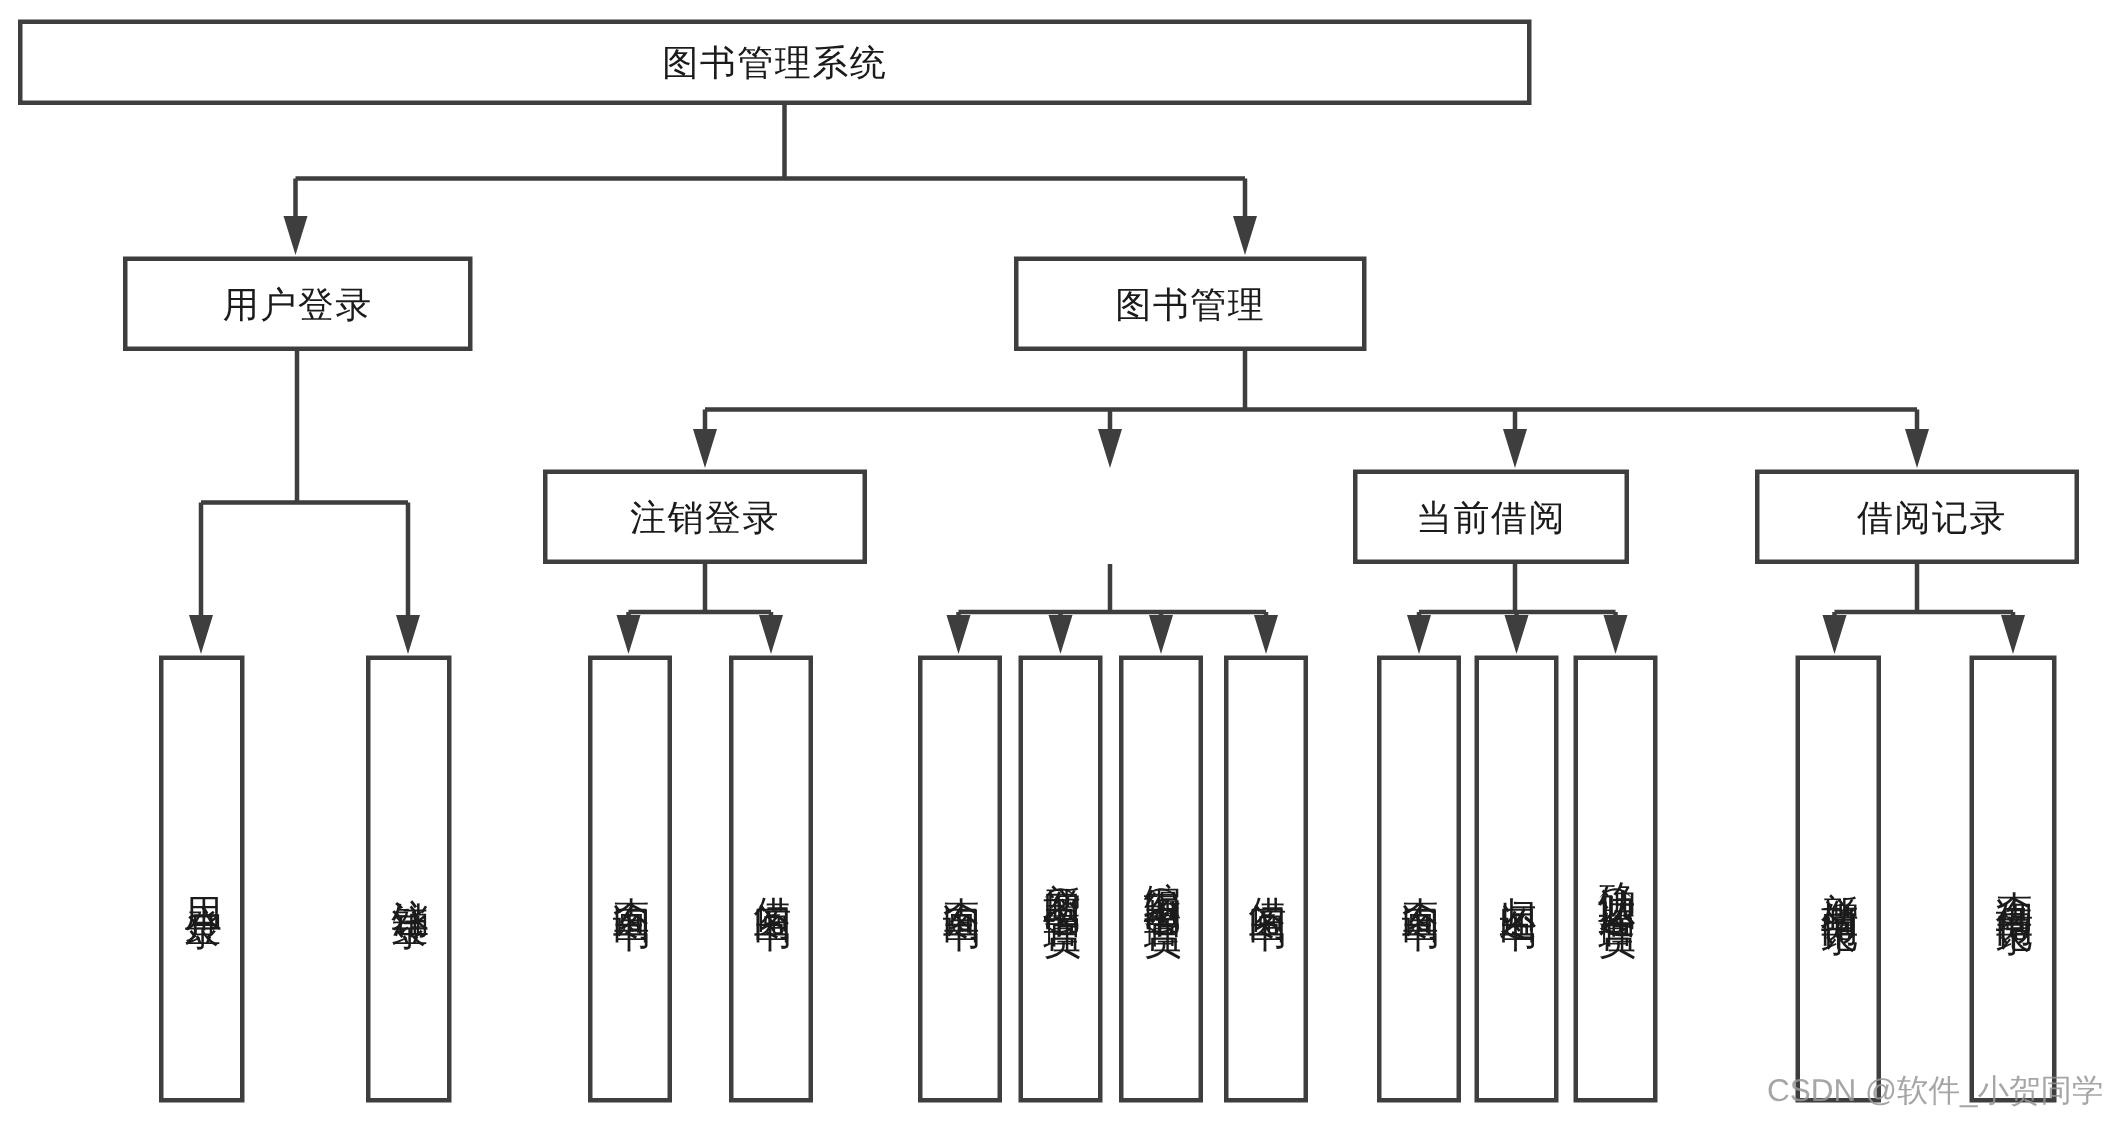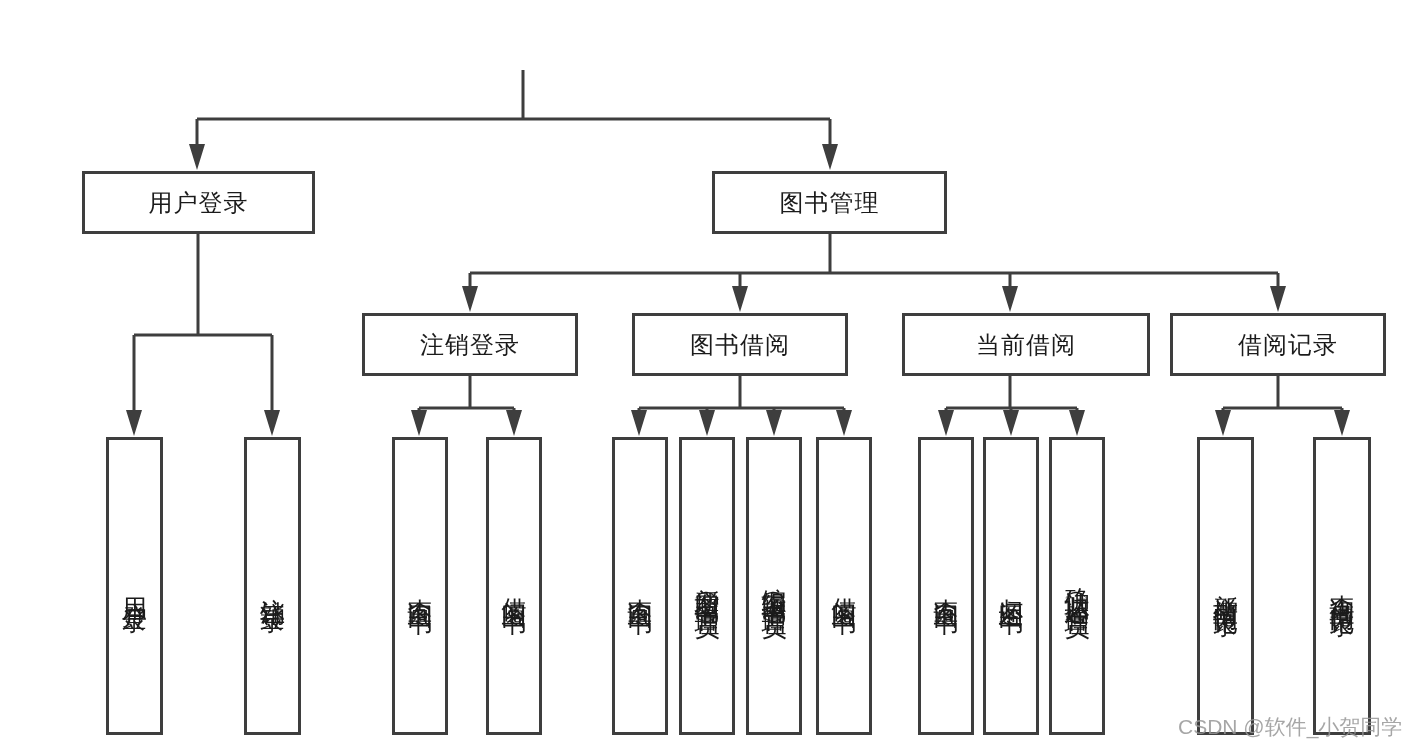--- a/index.html
+++ b/index.html
@@ -64,27 +64,27 @@
              M1002 286 L1018 286 L1010 312 Z  M1270 286 L1286 286 L1278 312 Z
              M126 410 L142 410 L134 436 Z  M264 410 L280 410 L272 436 Z
              M411 410 L427 410 L419 436 Z  M506 410 L522 410 L514 436 Z
              M631 410 L647 410 L639 436 Z  M699 410 L715 410 L707 436 Z
              M766 410 L782 410 L774 436 Z  M836 410 L852 410 L844 436 Z
              M938 410 L954 410 L946 436 Z  M1003 410 L1019 410 L1011 436 Z
              M1069 410 L1085 410 L1077 436 Z
              M1215 410 L1231 410 L1223 436 Z  M1334 410 L1350 410 L1342 436 Z"></path>
   </svg>
 
+  <div class="node hbox" style="left:12px; top:13px; width:1009px; height:57px;">图书管理系统</div>
 
   <div class="node hbox" style="left:82px; top:171px; width:233px; height:63px;">用户登录</div>
-  <div class="node hbox" style="left:712px; top:171px; width:235px; height:63px;">图书管理</div>
+  <div class="node hbox" style="left:676px; top:171px; width:235px; height:63px;">图书管理</div>
 
   <div class="node hbox" style="left:362px; top:313px; width:216px; height:63px;">注销登录</div>
-  <div class="node hbox" style="left:632px; top:313px; width:216px; height:63px;">图书借阅</div>
-  <div class="node hbox" style="left:902px; top:313px; width:248px; height:63px;">当前借阅</div>
+  <div class="node hbox" style="left:902px; top:313px; width:184px; height:63px;">当前借阅</div>
   <div class="node hbox" style="left:1170px; top:313px; width:216px; height:63px;padding-left:20px;">借阅记录</div>
 
   <div class="node vbox" style="left:106px; top:437px; width:57px; height:298px;">用户登录</div>
   <div class="node vbox" style="left:244px; top:437px; width:57px; height:298px;">注销登录</div>
 
   <div class="node vbox" style="left:392px; top:437px; width:56px; height:298px;">查询图书</div>
   <div class="node vbox" style="left:486px; top:437px; width:56px; height:298px;">借阅图书</div>
 
   <div class="node vbox" style="left:612px; top:437px; width:56px; height:298px;">查询图书</div>
   <div class="node vbox" style="left:679px; top:437px; width:56px; height:298px;">新增图书（管理员）</div>

